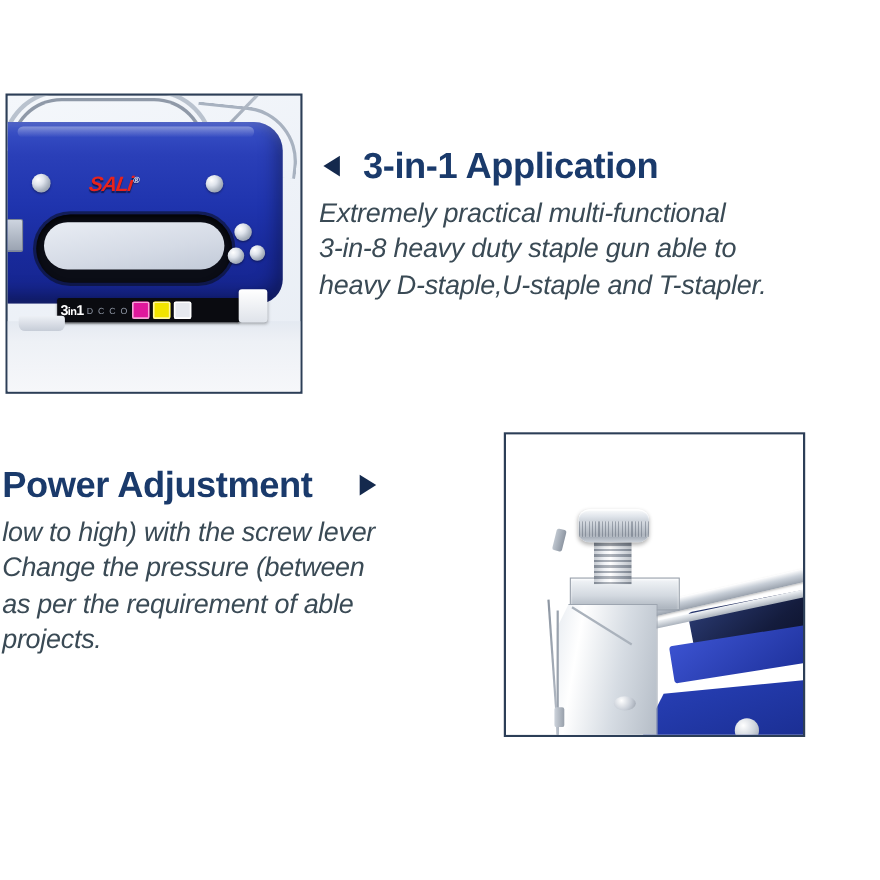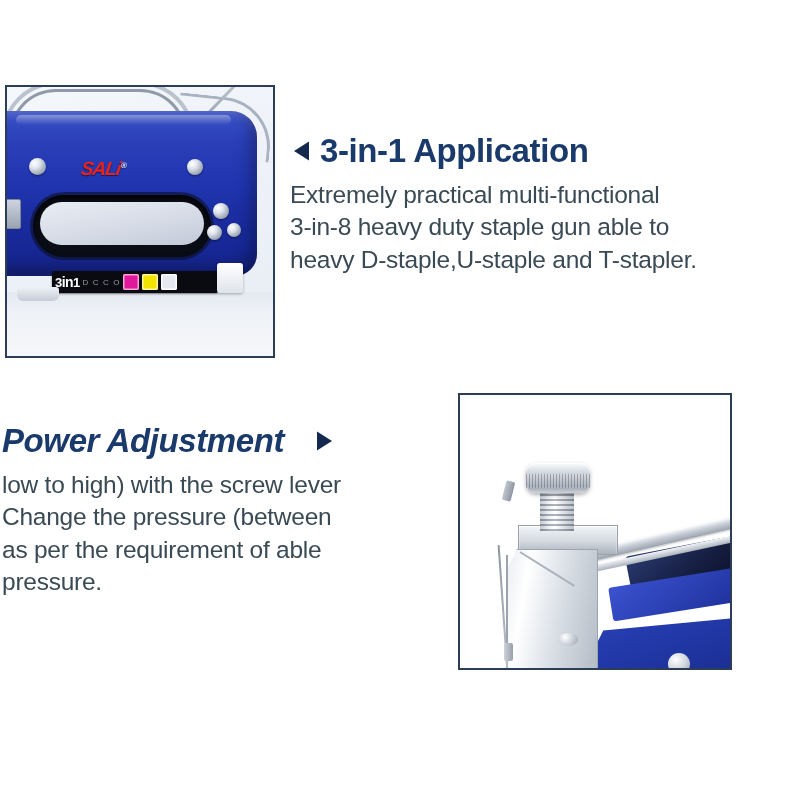--- a/index.html
+++ b/index.html
@@ -59,25 +59,24 @@
   }
   #block-bottom {
     left: 2px;
     top: 424px;
     width: 436px;
   }
 
   .heading-row {
     display: flex;
     align-items: center;
-    gap: 4px;
+    gap: 14px;
   }
   #block-bottom .heading-row {
     justify-content: flex-start;
-    font-style: italic;
   }
 
   .heading {
     font-size: 33px;
     font-weight: bold;
     color: #1a3a6b;
     letter-spacing: -0.4px;
     line-height: 1.05;
     white-space: nowrap;
   }
@@ -90,21 +89,21 @@
   }
   #block-bottom .arrow-icon { margin-left: 22px; }
 
   .body-text {
     font-size: 24.5px;
     line-height: 1.33;
     color: #3a4a55;
     margin-top: 10px;
     letter-spacing: -0.25px;
   }
-  .body-line { white-space: nowrap; display: block; }
+  .body-line { white-space: nowrap; display: block; font-style: italic; }
 
   
   .bg-soft {
     position: absolute;
     inset: 0;
     background:
       linear-gradient(160deg, #f4f7fb 0%, #eef2f8 45%, #e8edf4 100%);
   }
   .surface-shadow {
     position: absolute;
@@ -256,21 +255,21 @@
     gap: 3px;
     box-shadow: 0 1px 2px rgba(0,0,0,.5);
   }
   .label-3in1 {
     color: #ffffff;
     font-size: 13px;
     font-weight: bold;
     letter-spacing: -0.6px;
     line-height: 1;
   }
-  .label-3in1 small { font-size: 14px; }
+  .label-3in1 small { font-size: 10px; }
   .label-codes {
     color: #9098a6;
     font-size: 8px;
     letter-spacing: 1.1px;
     white-space: nowrap;
   }
   .chip {
     width: 16px;
     height: 16px;
     border-radius: 2px;
@@ -541,21 +540,21 @@
     <div class="heading-row">
       <div class="heading">Power Adjustment</div>
       <svg class="arrow-icon" viewBox="0 0 26 26">
         <path d="M7 3.5 L7 22.5 L22 13 Z" fill="#14294d"></path>
       </svg>
     </div>
     <div class="body-text">
       <span class="body-line">low to high) with the screw lever</span>
       <span class="body-line">Change the pressure (between</span>
       <span class="body-line">as per the requirement of able</span>
-      <span class="body-line">pressure.</span>
+      <span class="body-line">projects.</span>
     </div>
   </div>
 
   <div class="photo-panel" id="panel-bottom">
     <div class="photo-inner">
       <div class="bg-white2"></div>
 
       <div class="dark-ridge"></div>
       <div class="blue-strip"></div>
       <div class="chrome-rail"></div>

